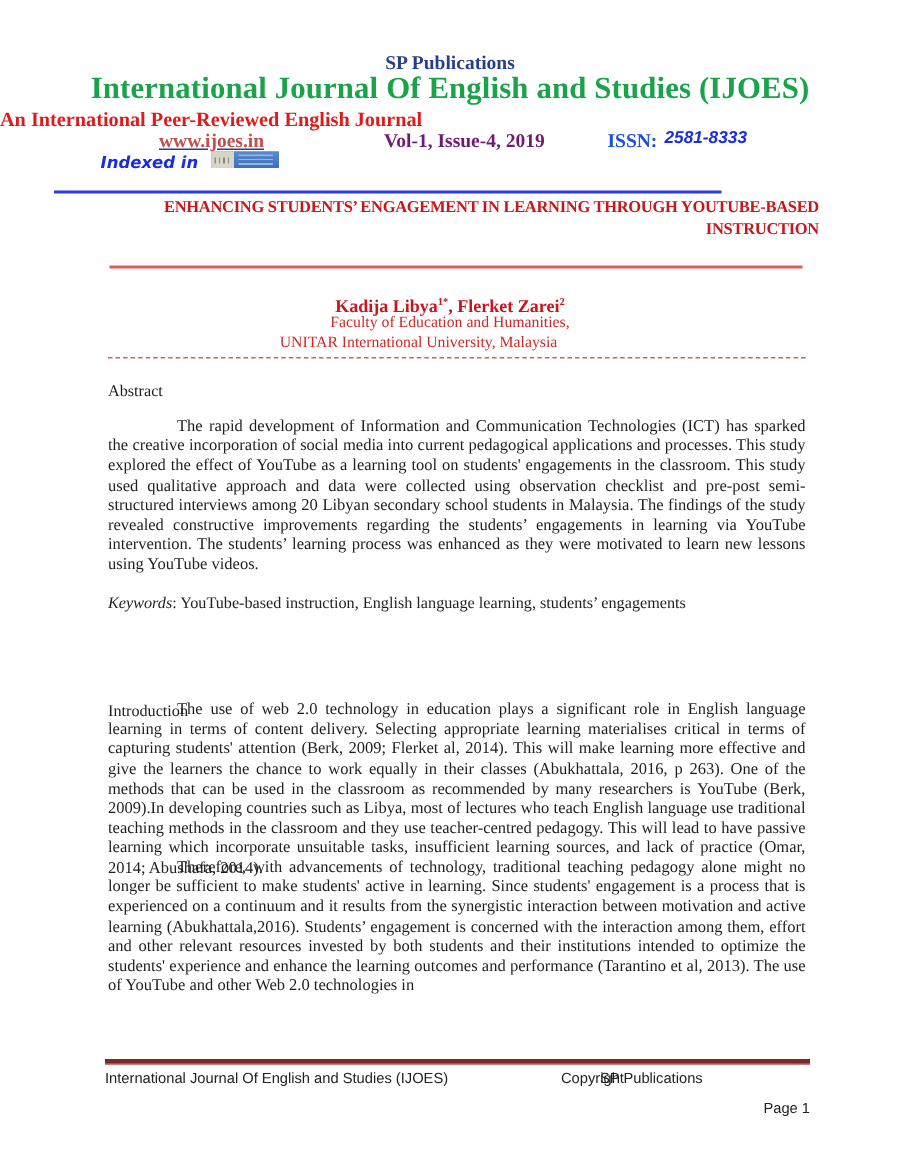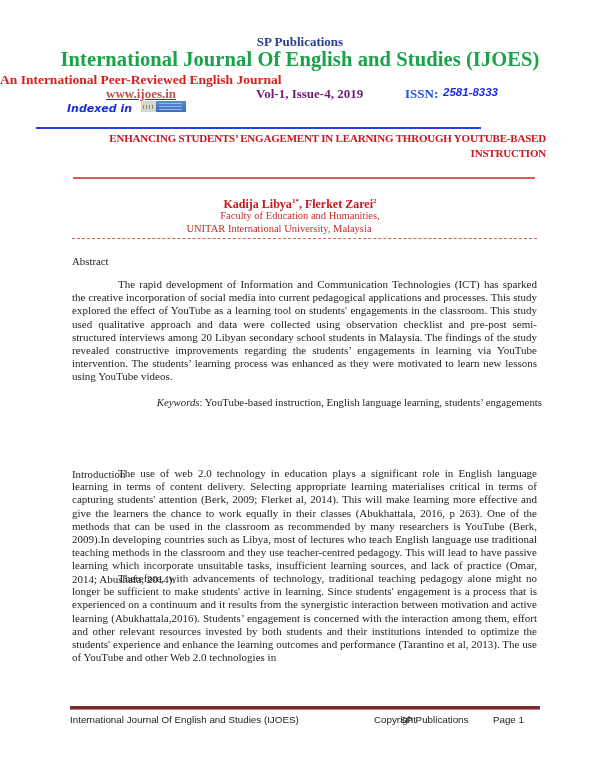--- a/index.html
+++ b/index.html
@@ -30,33 +30,33 @@
   .authors sup { font-size: 7px; }
   .affil1 { top: 210px; left: 0; width: 600px; font-size: 10.5px; color: #cc2a2a; text-align: center; }
   .affil2 { top: 223px; left: 0; width: 492px; font-size: 10.5px; color: #cc2a2a; text-align: center; margin-left: 33px; }
   .rule-dash { top: 238px; left: 72px; width: 465px; height: 0; border-top: 1px dashed #d06060; }
 
   .body-text { left: 72px; width: 465px; font-size: 11px; line-height: 13.2px; text-align: justify; color: #1e1e1e; font-family: Liberation Serif, serif; }
   .body-text p { margin: 0; text-indent: 46px; }
   .heading { left: 72px; font-size: 10.8px; color: #1e1e1e; }
   .abstract-h { top: 255px; font-family: Liberation Serif, serif; }
   .abstract-body { top: 278px; }
-  .keywords { top: 396px; left: 72px; width: 470px; font-size: 10.8px; color: #1e1e1e; text-align: right; }
+  .keywords { top: 396px; left: 72px; width: 470px; font-size: 10.8px; color: #1e1e1e; }
   .keywords em { font-style: italic; }
   .intro-h { top: 468px; text-align: right; }
   .intro-p1 { top: 467px; }
   .intro-p2 { top: 572px; }
 
   .footer-rule { top: 706px; left: 70px; width: 470px; height: 3px; background: #7a2a2a; box-shadow: 0 1px 0 #c08080; }
   .footer { top: 714px; left: 70px; width: 470px; height: 14px; font-family: "Liberation Sans", "DejaVu Sans", sans-serif; font-size: 9.8px; color: #222; }
   .footer span { position: absolute; top: 0; }
   .f-journal { left: 0; }
   .f-copy { left: 262px; margin-left: 42px; }
   .f-pub { left: 330px; }
-  .f-page { right: 16px; }
+  .f-page { right: 0; margin-top: 20px; }
 </style>
 </head>
 <body>
 
 <div class="abs publisher">SP Publications</div>
 <div class="abs journal-title">International Journal Of English and Studies (IJOES)</div>
 <div class="abs journal-sub">An International Peer-Reviewed English Journal</div>
 
 <div class="abs meta-row">
   <span class="site-link">www.ijoes.in</span>

